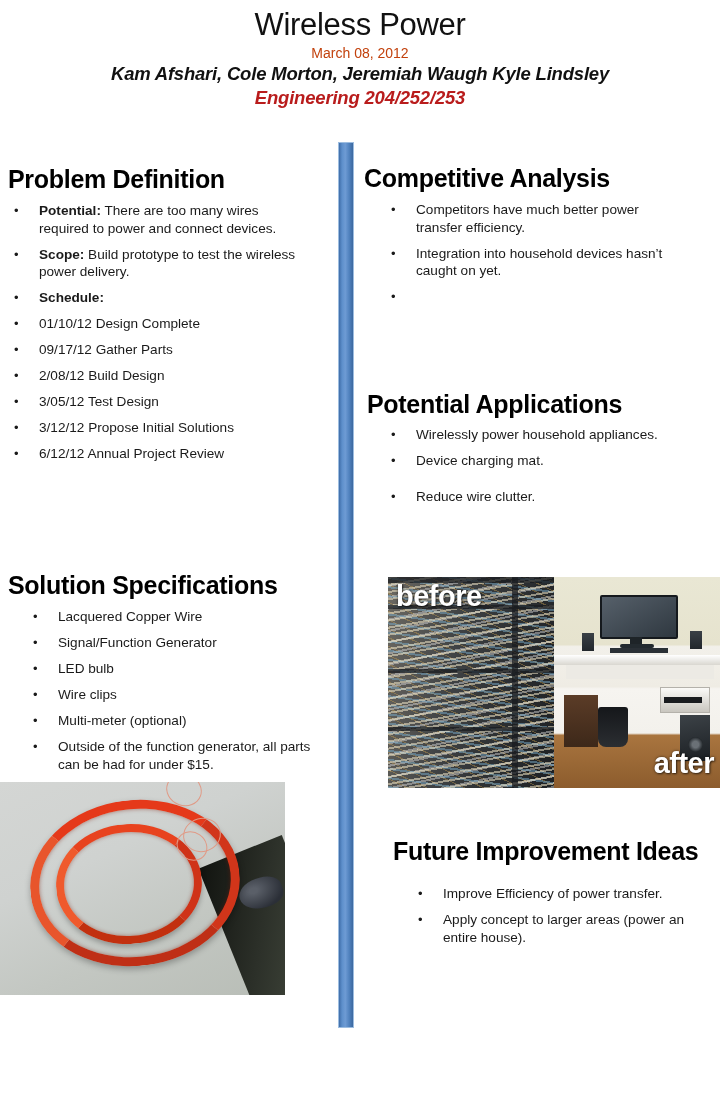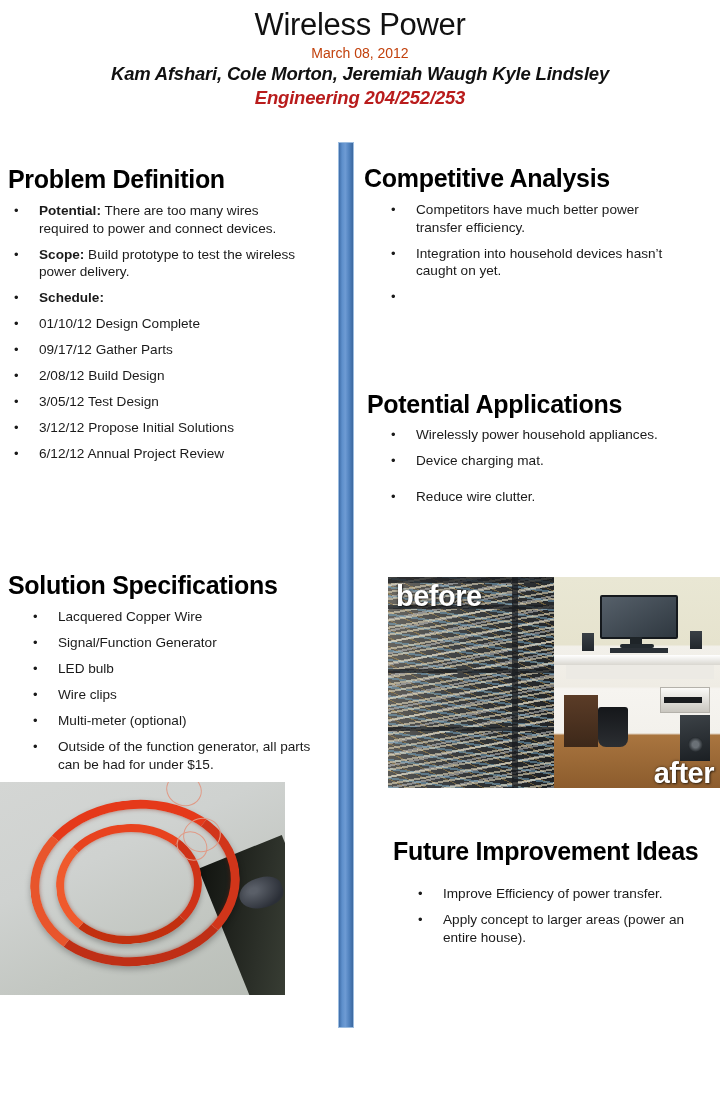--- a/index.html
+++ b/index.html
@@ -190,21 +190,21 @@
   .ba-label {
     position: absolute;
     color: #ffffff;
     font-weight: bold;
     font-size: 29px;
     line-height: 30px;
     letter-spacing: -0.5px;
     text-shadow: 0 0 3px rgba(0,0,0,.55), 1px 1px 2px rgba(0,0,0,.5);
   }
   #ba-before { left: 8px; top: 4px; }
-  #ba-after  { right: 6px; bottom: 0; }
+  #ba-after  { right: 6px; bottom: 10px; }
 
   
   #coil-photo { left: 0px; top: 782px; width: 285px; height: 213px; }
   .coil-bg {
     position: absolute; inset: 0;
     background: linear-gradient(155deg,#d4d6d4 0%, #cfd2d0 35%, #c3c7c2 65%, #b8bdb6 100%);
   }
   .coil-ring {
     position: absolute;
     border-radius: 50%;

